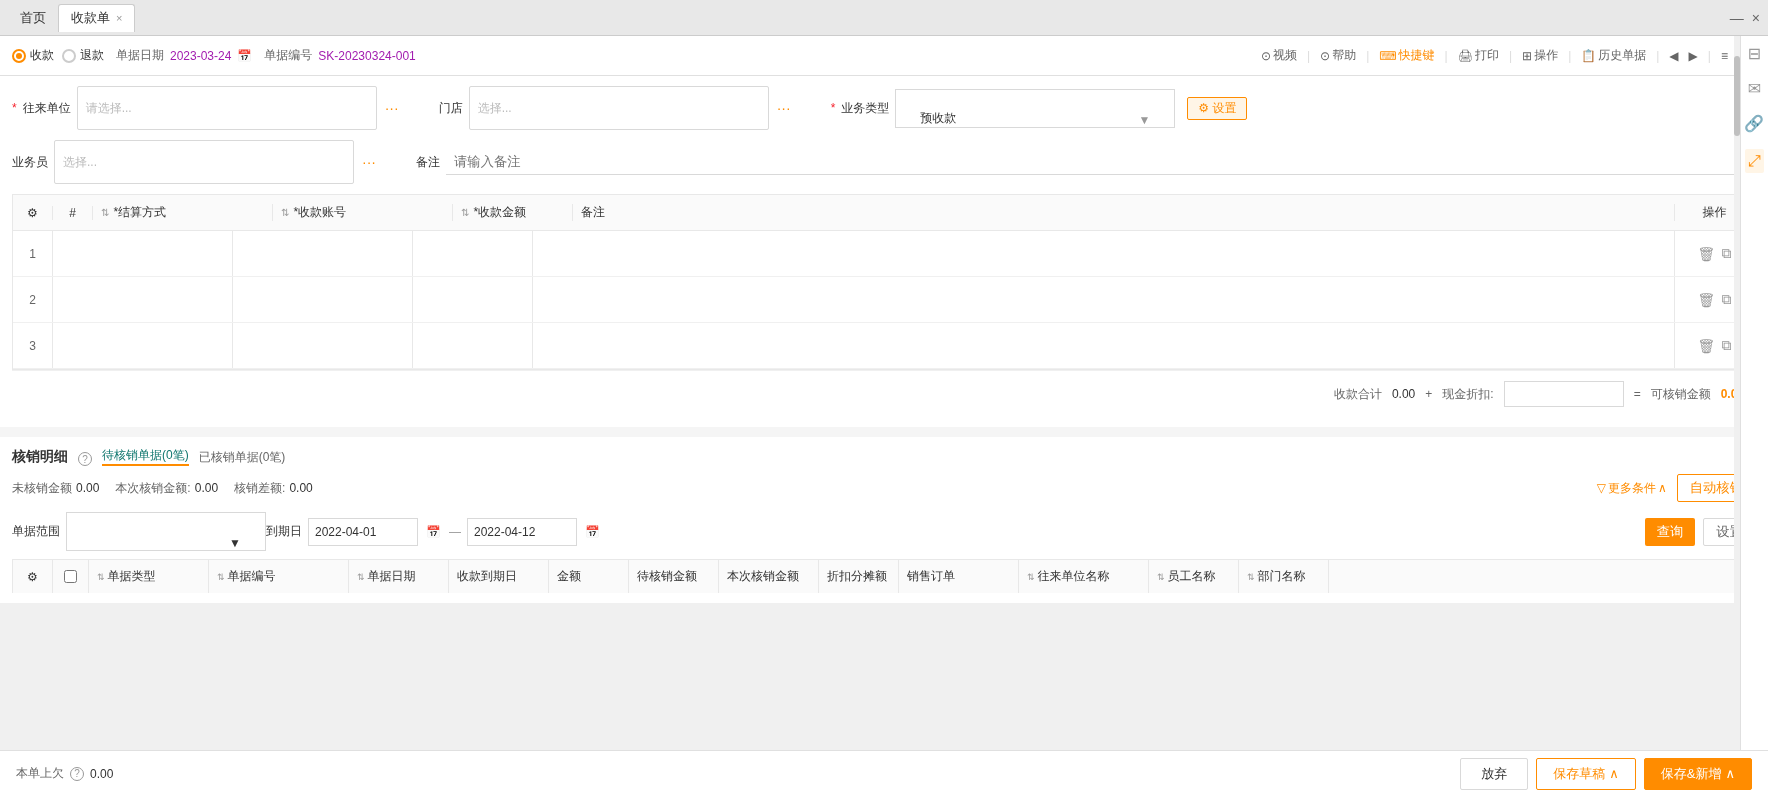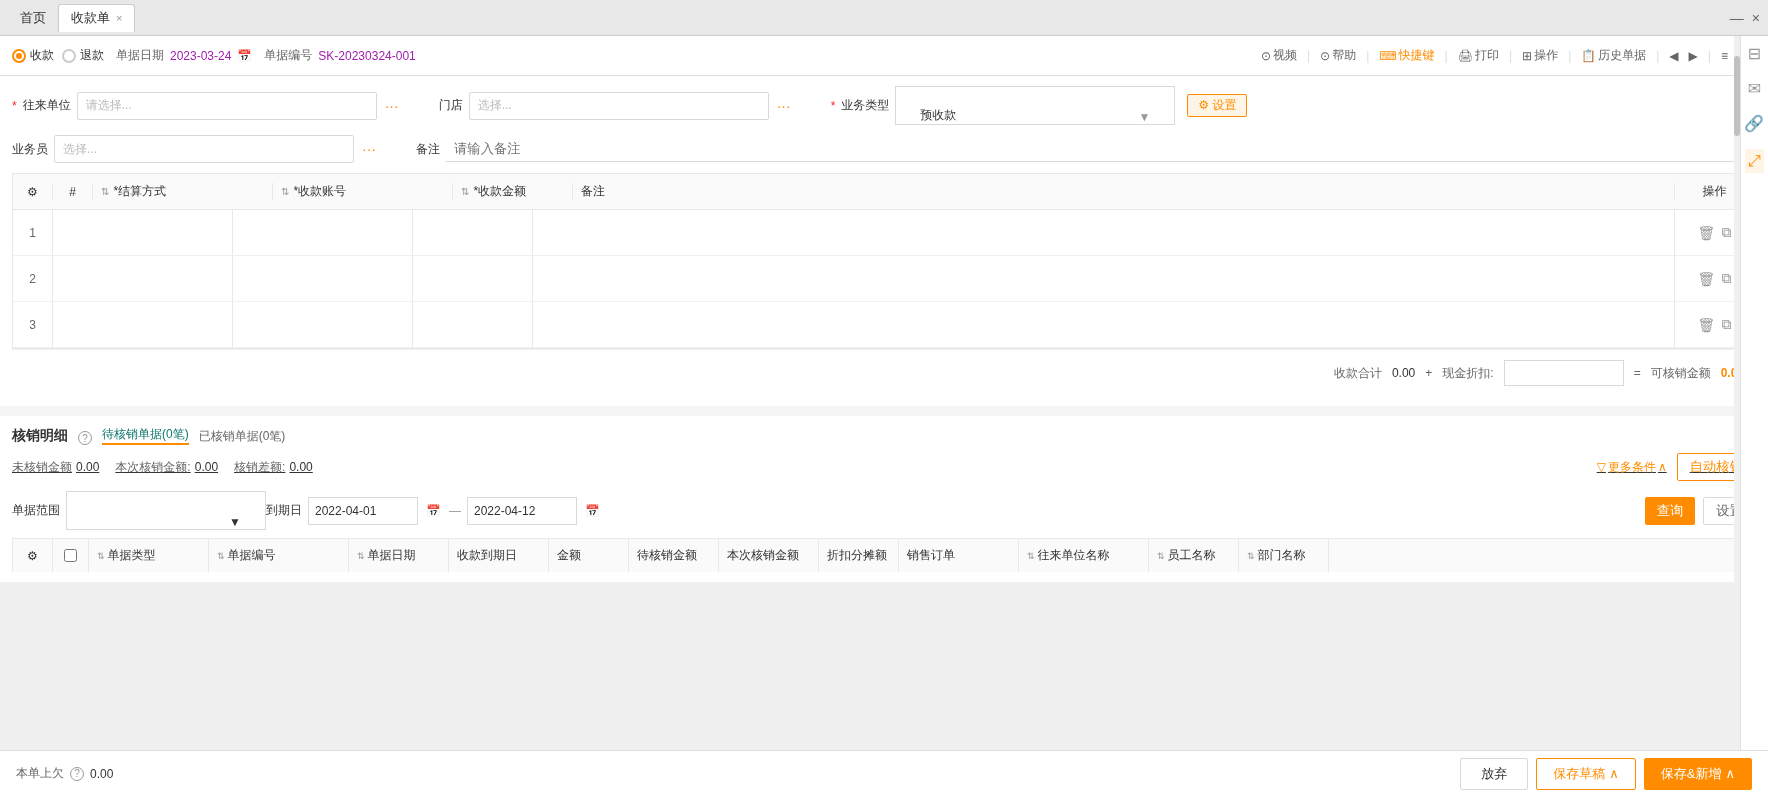--- a/index.html
+++ b/index.html
@@ -39,21 +39,21 @@
     .toolbar-right span.highlight { color: #ff8c00; }
     .toolbar-divider { color: #ddd; }
 
     
     .main-content { background: #fff; padding: 10px 12px; }
     .form-row { display: flex; align-items: center; gap: 20px; margin-bottom: 10px; }
     .form-field { display: flex; align-items: center; gap: 6px; }
     .required { color: #f5222d; }
     .field-label { color: #333; white-space: nowrap; font-family: Liberation Mono, monospace; }
     .field-input {
-      border: 1px solid #d9d9d9; border-radius: 2px; height: 28px;
+      border: 1px solid #d9d9d9; border-radius: 2px; height: 44px;
       padding: 0 8px; color: #bbb; min-width: 200px; display: flex; align-items: center;
       cursor: pointer; position: relative;
     }
     .field-input.wide { min-width: 300px; }
     .more-btn { color: #ff8c00; cursor: pointer; font-size: 14px; margin-left: 2px; }
     .select-arrow { color: #999; }
 
     
     .table-container { border: 1px solid #e8e8e8; margin-top: 4px; }
     .table-header { display: flex; align-items: center; background: #fafafa; border-bottom: 1px solid #e8e8e8; height: 36px; }
@@ -86,21 +86,21 @@
 
     
     .section-divider { background: #f5f5f5; height: 10px; }
 
     
     .verify-section { background: #fff; padding: 10px 12px; }
     .verify-header { display: flex; align-items: flex-end; gap: 10px; margin-bottom: 8px; }
     .verify-title { font-size: 14px; font-weight: 600; color: #333; }
     .verify-tab { color: #ff8c00; cursor: pointer; font-size: 12px; }
     .verify-tab.active { border-bottom: 2px solid #ff8c00; }
-    .verify-stats { display: flex; align-items: center; gap: 16px; margin-bottom: 10px; text-decoration: underline; }
+    .verify-stats { display: flex; align-items: center; gap: 16px; margin-bottom: 10px; }
     .stat-item { display: flex; align-items: center; gap: 4px; color: #666; }
     .stat-value { color: #333; }
     .filter-row { display: flex; align-items: center; gap: 0; margin-bottom: 8px; }
     .filter-field { display: flex; align-items: center; gap: 6px; }
     .date-input { border: 1px solid #d9d9d9; height: 28px; padding: 0 6px; width: 110px; display: flex; align-items: center; color: #333; }
     .date-sep { color: #999; }
     .filter-right { margin-left: auto; display: flex; align-items: center; gap: 8px; }
     .more-filter { color: #ff8c00; cursor: pointer; display: flex; align-items: center; gap: 2px; }
     .auto-btn { background: #fff; border: 1px solid #ff8c00; color: #ff8c00; padding: 4px 12px; border-radius: 2px; cursor: pointer; }
     .query-btn { background: #ff8c00; border: none; color: #fff; padding: 4px 12px; border-radius: 2px; cursor: pointer; }

